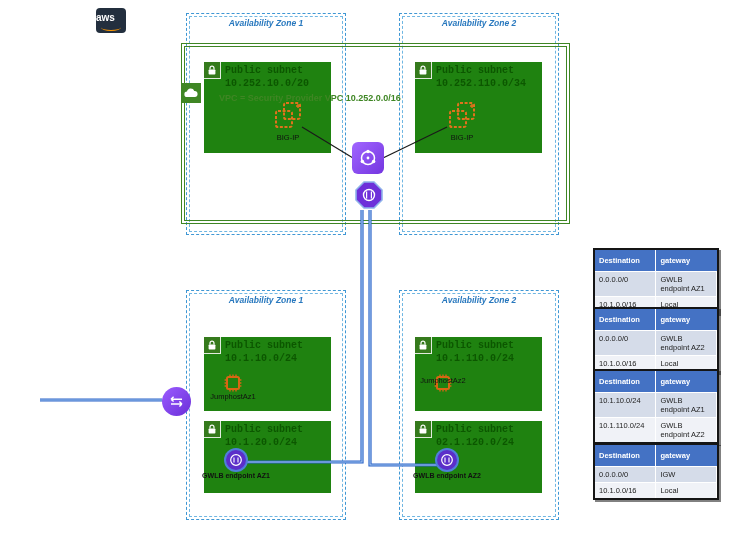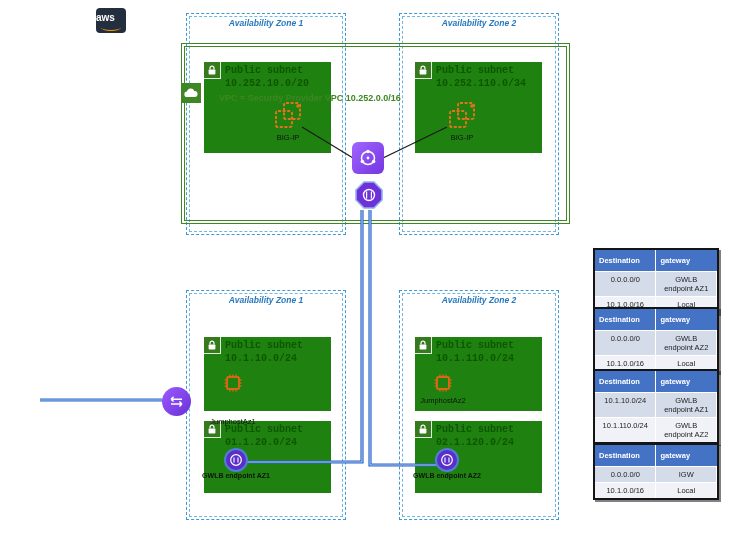--- a/index.html
+++ b/index.html
@@ -40,21 +40,21 @@
             display:flex;align-items:center;justify-content:center;}
   
   #wires{position:absolute;left:0;top:0;z-index:4;pointer-events:none;}
   
   .rt{position:absolute;width:122px;background:#fff;border:2px solid #151515;
       box-shadow:2px 2px 0 rgba(25,25,25,.55);z-index:6;font-size:7.5px;color:#222;}
   .rt-head{display:flex;background:#4472C4;color:#fff;font-weight:bold;}
   .rt-hcell{padding:6px 4px;border-right:1px solid #fff;}
   .c1{flex:0 0 43%;} .c2{flex:1 1 auto;border-right:none;}
   .rt-row{display:flex;border-top:1px solid #fff;}
-  .rt-cell{padding:3px 4px;border-right:1px solid #fff;text-align:center;}
+  .rt-cell{padding:3px 4px;border-right:1px solid #fff;}
   .r1{background:#D5DCE9;} .r2{background:#F0F2F7;}
 </style>
 </head>
 <body>
 
 <div id="canvas">
 
   <div class="aws-logo">
     <span>aws</span>
     <div class="aws-smile"></div>
@@ -187,21 +187,21 @@
   <div class="subnet" style="left:204px;top:421px;width:127px;height:72px">
     <div class="sn-head">
       <div class="sn-lock">
         <svg width="10" height="11" viewBox="0 0 10 11">
             <path d="M3 4.5 V3.2 a2 2 0 0 1 4 0 V4.5" stroke="#fff" stroke-width="1.2" fill="none"></path>
             <rect x="1.6" y="4.5" width="6.8" height="5" rx="0.8" fill="#fff"></rect>
           </svg>
       </div>
       <div class="sn-label">
         <div>Public subnet</div>
-        <div>01.1.20.0/24</div>
+        <div>10.1.20.0/24</div>
       </div>
     </div>
   </div>
 
   <div class="subnet" style="left:415px;top:337px;width:127px;height:74px">
     <div class="sn-head">
       <div class="sn-lock">
         <svg width="10" height="11" viewBox="0 0 10 11">
             <path d="M3 4.5 V3.2 a2 2 0 0 1 4 0 V4.5" stroke="#fff" stroke-width="1.2" fill="none"></path>
             <rect x="1.6" y="4.5" width="6.8" height="5" rx="0.8" fill="#fff"></rect>
@@ -229,31 +229,31 @@
   </div>
 
   <div class="icon" style="left:222px;top:372px">
     <svg width="22" height="22" viewBox="0 0 22 22">
       <rect x="5" y="5" width="12" height="12" rx="1.5" fill="none" stroke="#D86613" stroke-width="2"></rect>
       <g stroke="#D86613" stroke-width="1.4">
         <path d="M8 5 V2.6 M11 5 V2.6 M14 5 V2.6 M8 17 V19.4 M11 17 V19.4 M14 17 V19.4 M5 8 H2.6 M5 11 H2.6 M5 14 H2.6 M17 8 H19.4 M17 11 H19.4 M17 14 H19.4"></path>
       </g>
     </svg>
   </div>
-  <div class="node-label" style="left:203px;top:417px;width:60px">JumphostAz1</div>
+  <div class="node-label" style="left:203px;top:392px;width:60px">JumphostAz1</div>
 
   <div class="icon" style="left:432px;top:372px">
     <svg width="22" height="22" viewBox="0 0 22 22">
       <rect x="5" y="5" width="12" height="12" rx="1.5" fill="none" stroke="#D86613" stroke-width="2"></rect>
       <g stroke="#D86613" stroke-width="1.4">
         <path d="M8 5 V2.6 M11 5 V2.6 M14 5 V2.6 M8 17 V19.4 M11 17 V19.4 M14 17 V19.4 M5 8 H2.6 M5 11 H2.6 M5 14 H2.6 M17 8 H19.4 M17 11 H19.4 M17 14 H19.4"></path>
       </g>
     </svg>
   </div>
-  <div class="node-label" style="left:413px;top:396px;width:60px">JumphostAz2</div>
+  <div class="node-label" style="left:413px;top:376px;width:60px">JumphostAz2</div>
 
   <div class="icon circle-ep" style="left:226px;top:450px;width:20px;height:20px">
     <svg width="14" height="14" viewBox="0 0 14 14">
       <circle cx="7" cy="7" r="5.3" fill="none" stroke="#fff" stroke-width="1.2"></circle>
       <path d="M5 4.4 v5.2 M9 4.4 v5.2" stroke="#fff" stroke-width="1.1"></path>
     </svg>
   </div>
   <div class="node-label bold" style="left:196px;top:472px;width:80px">GWLB endpoint AZ1</div>
 
   <div class="icon circle-ep" style="left:437px;top:450px;width:20px;height:20px">

